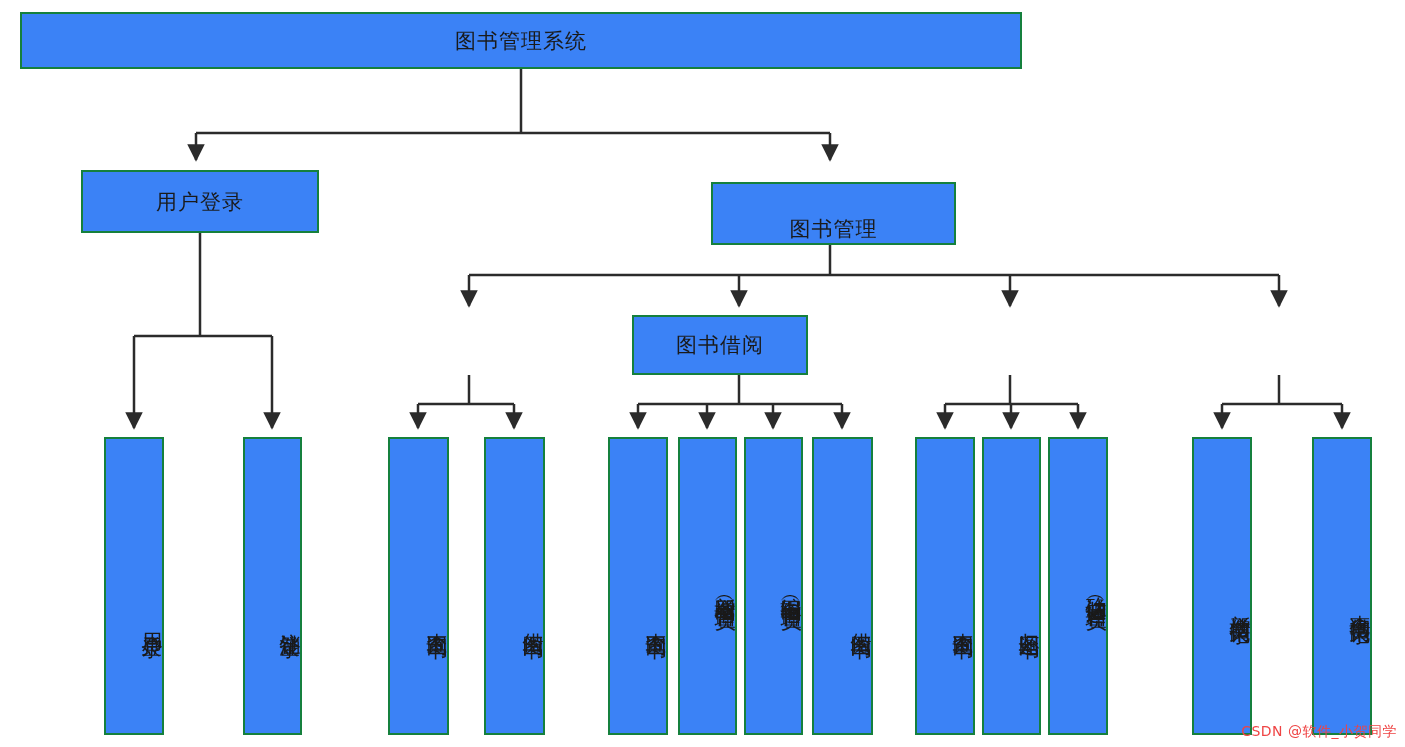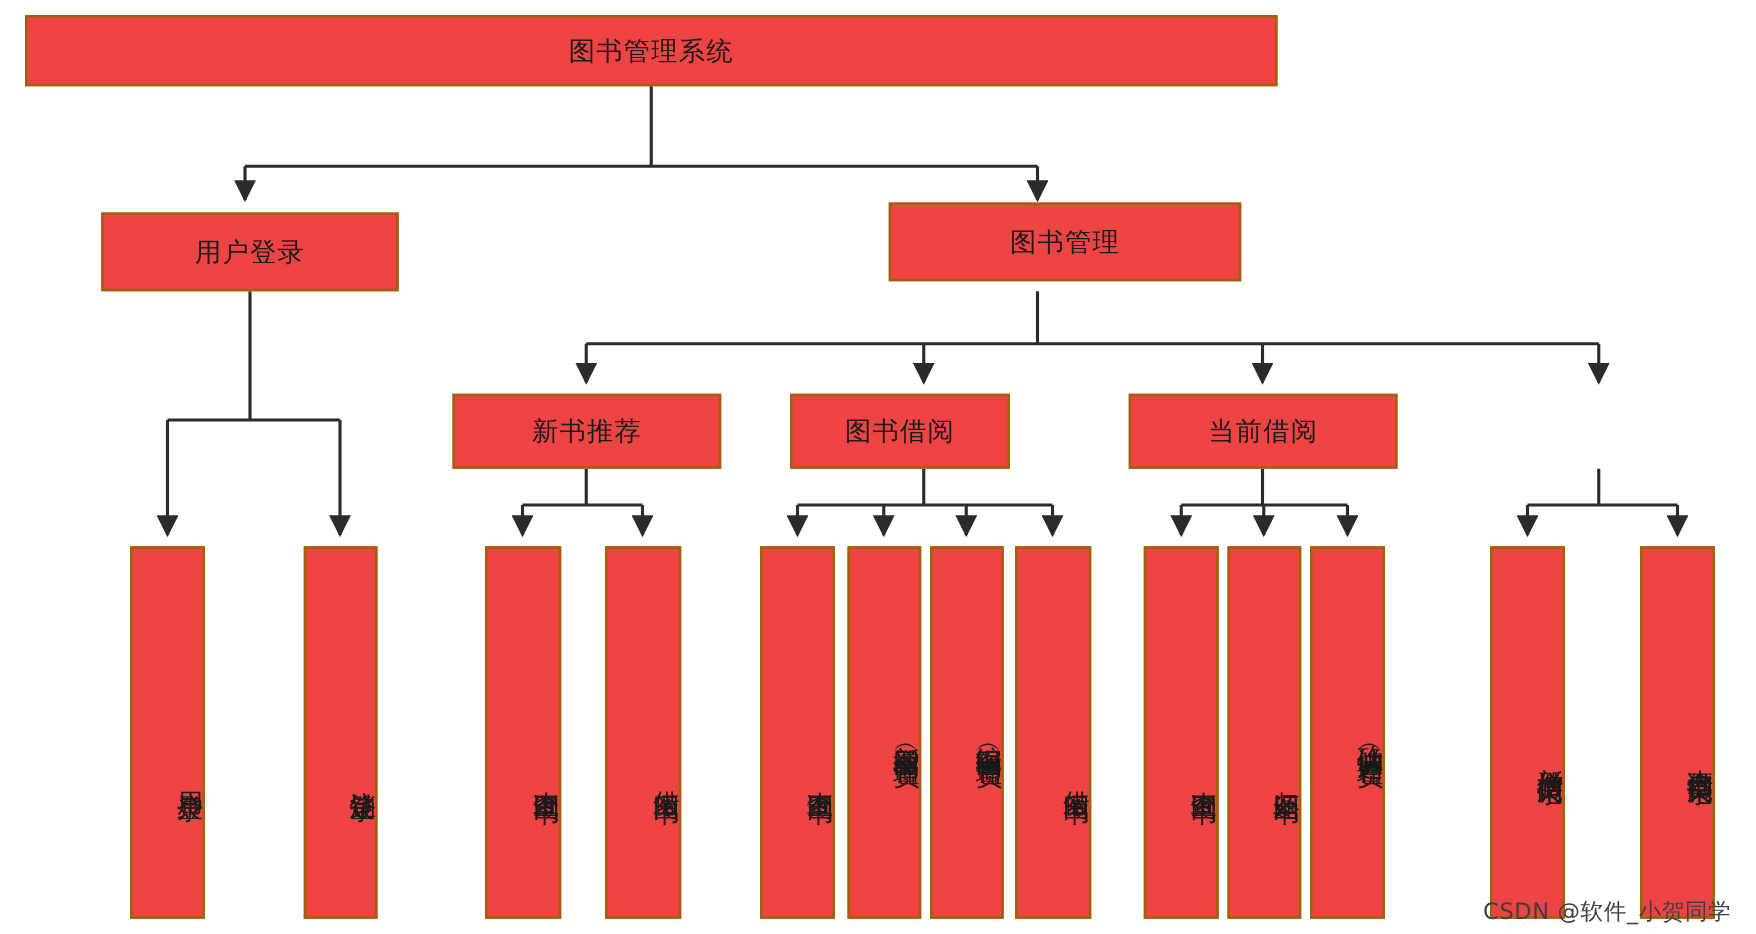--- a/index.html
+++ b/index.html
@@ -22,22 +22,22 @@
   svg#tree-svg {
     position: absolute;
     left: 0;
     top: 0;
     width: 1405px;
     height: 747px;
   }
   .node-box {
     position: absolute;
     box-sizing: border-box;
-    border: 2px solid #a16207;
-    background: #ef4444;
+    border: 2px solid #15803d;
+    background: #3b82f6;
     display: flex;
     align-items: center;
     justify-content: center;
     color: #1a1a1a;
   }
   .node-box.horizontal {
     font-size: 21px;
     letter-spacing: 1px;
   }
   .node-box.vertical {
@@ -49,24 +49,24 @@
     align-items: flex-start;
     justify-content: center;
     line-height: 1.0;
   }
   .node-label {
     display: block;
     white-space: nowrap;
   }
   #watermark {
     position: absolute;
-    right: 20px;
+    right: 8px;
     bottom: 6px;
-    font-size: 18px;
-    color: #404040;
+    font-size: 14px;
+    color: #ef4444;
     letter-spacing: 0.5px;
     white-space: nowrap;
     pointer-events: none;
   }
 </style>
 </head>
 <body>
 
 <div id="diagram-root">
 
@@ -124,35 +124,29 @@
   </svg>
 
   <div class="node-box horizontal" style="left:20px; top:12px; width:1002px; height:57px;">
     <span class="node-label">图书管理系统</span>
   </div>
 
   <div class="node-box horizontal" style="left:81px; top:170px; width:238px; height:63px;">
     <span class="node-label">用户登录</span>
   </div>
 
-  <div class="node-box horizontal" style="left:711px; top:162px; width:282px; height:63px;">
+  <div class="node-box horizontal" style="left:711px; top:182px; width:245px; height:63px;align-items:flex-end;">
     <span class="node-label">图书管理</span>
   </div>
 
-  <div class="node-box horizontal" style="left:362px; top:315px; width:215px; height:60px;">
-    <span class="node-label">新书推荐</span>
-  </div>
 
   <div class="node-box horizontal" style="left:632px; top:315px; width:176px; height:60px;">
     <span class="node-label">图书借阅</span>
   </div>
 
-  <div class="node-box horizontal" style="left:903px; top:315px; width:215px; height:60px;">
-    <span class="node-label">当前借阅</span>
-  </div>
 
 
   <div class="node-box vertical" style="left:104px; top:437px; width:60px; height:298px; padding-top:68px;">
     <span class="node-label">用户登录</span>
   </div>
 
   <div class="node-box vertical" style="left:243px; top:437px; width:59px; height:298px; padding-top:68px;">
     <span class="node-label">注销登录</span>
   </div>
 

